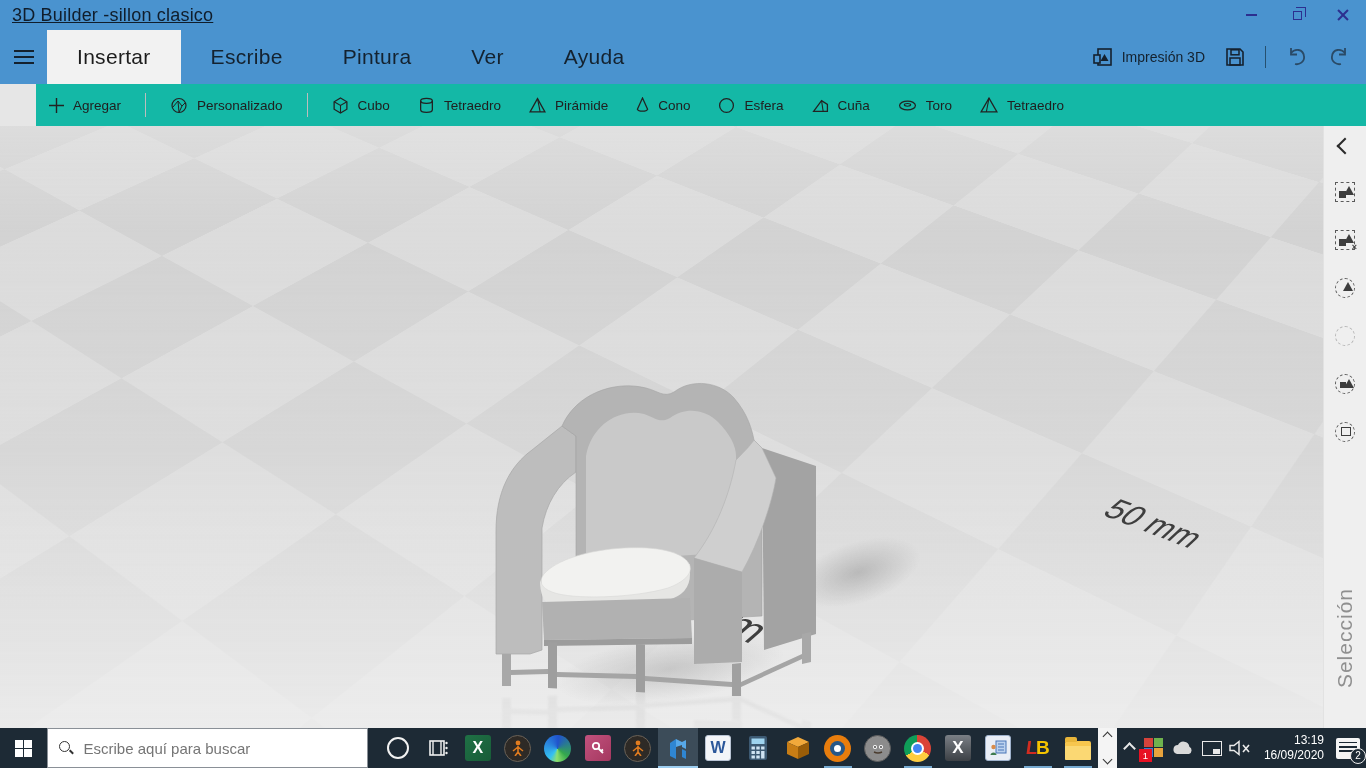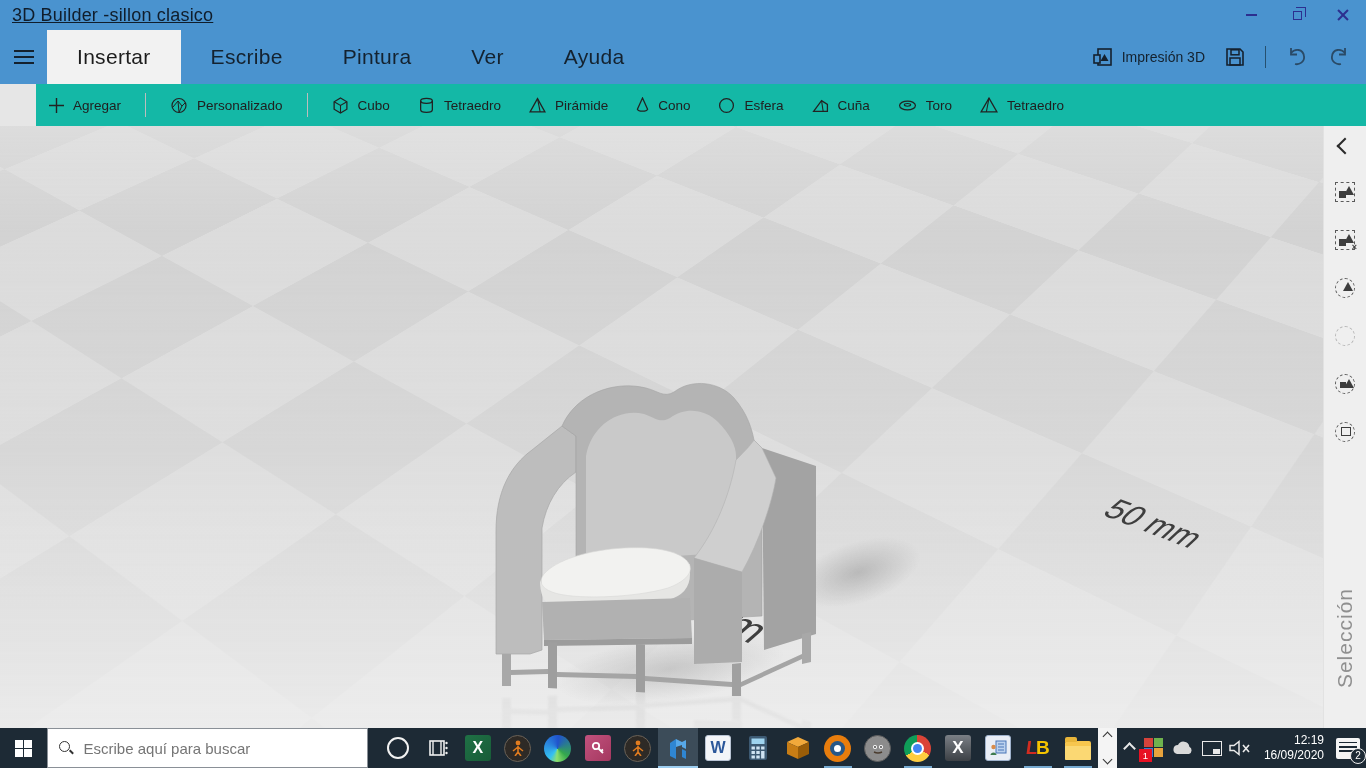--- a/index.html
+++ b/index.html
@@ -518,21 +518,21 @@
       </span>
       <svg width="26" height="18" viewBox="0 0 26 18">
         <path d="M7,15 a4.5,4.5 0 0 1 1,-8.9 a6,6 0 0 1 11.4,1.6 a4,4 0 0 1 -0.4,7.3 Z" fill="#dadada"></path>
       </svg>
       <span class="tray-monitor"></span>
       <svg width="24" height="18" viewBox="0 0 24 18">
         <path d="M2,6.5 H6 L11,2.5 V15.5 L6,11.5 H2 Z" fill="none" stroke="#eaeaea" stroke-width="1.5"></path>
         <path d="M15,6 L21,13 M21,6 L15,13" stroke="#eaeaea" stroke-width="1.6"></path>
       </svg>
       <div class="tray-clock">
-        <div>12:19</div>
+        <div>13:19</div>
         <div>16/09/2020</div>
       </div>
       <span class="tray-notif">
         <i></i>
           <i></i>
           <i></i>
         <span class="notif-badge">2</span>
       </span>
     </div>
   </div>

